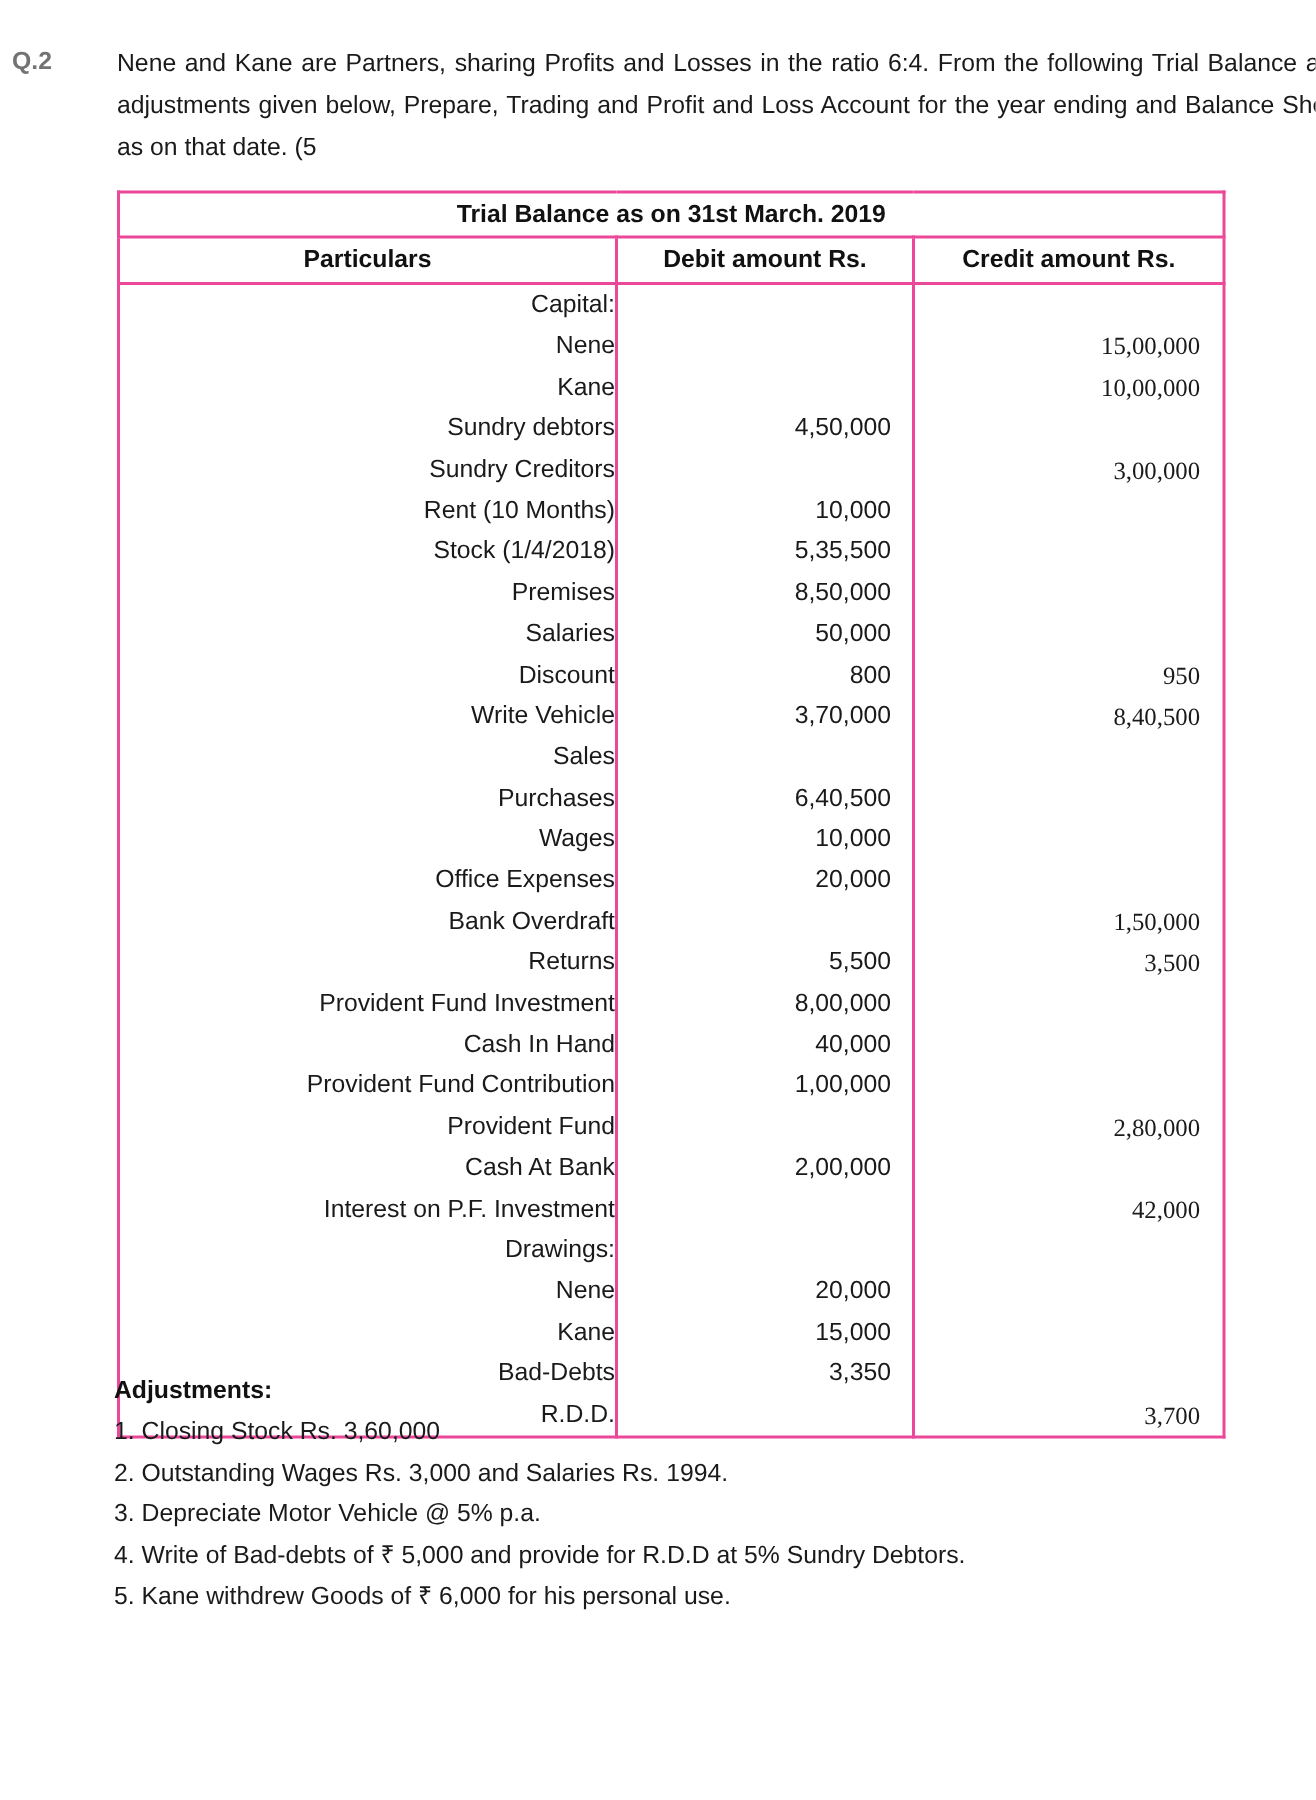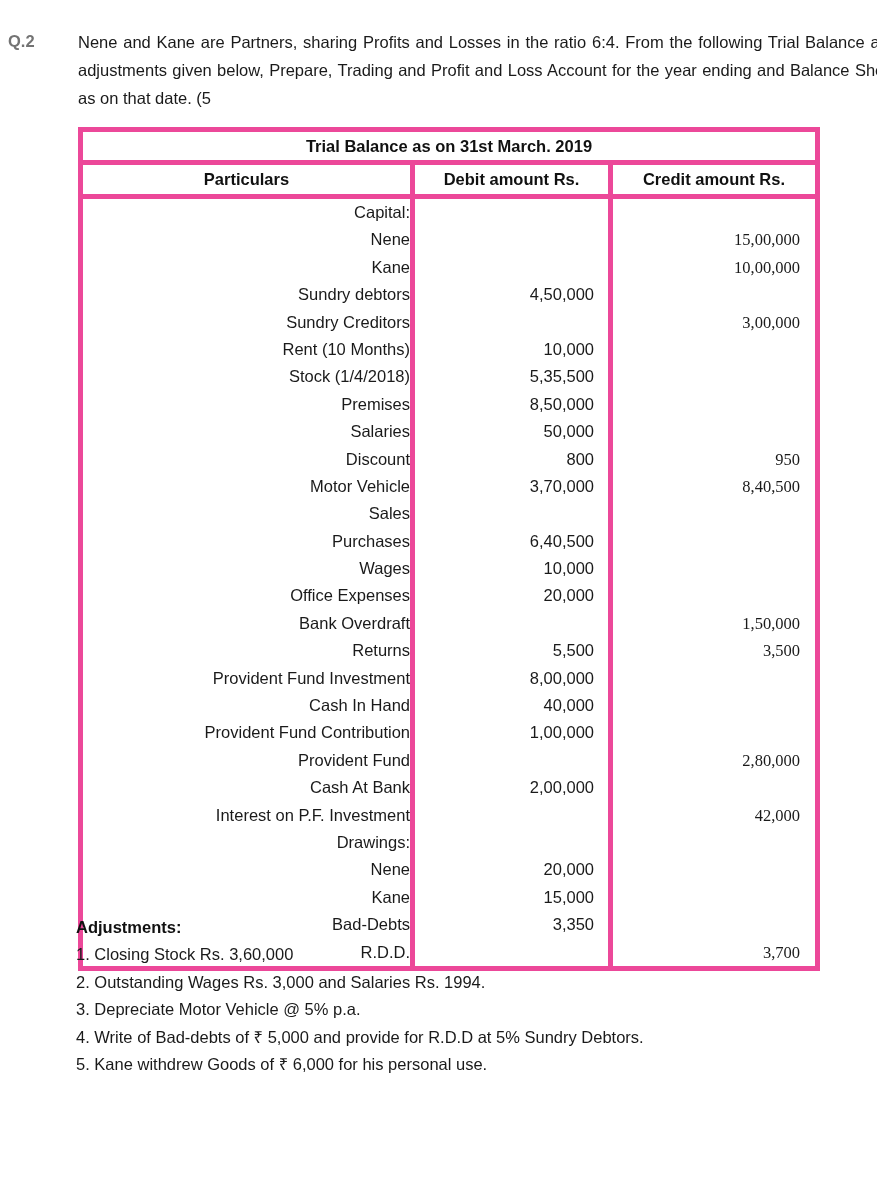--- a/index.html
+++ b/index.html
@@ -55,21 +55,21 @@
     width: 737px;
   }
   table.trial-balance {
     width: 737px;
     border-collapse: collapse;
     table-layout: fixed;
     font-size: 16.5px;
   }
   table.trial-balance td,
   table.trial-balance th {
-    border: 5px solid #ec4899;
+    border: 2px solid #ec4899;
     padding: 0;
     vertical-align: middle;
   }
   .tb-title {
     height: 28px;
     text-align: center;
     font-weight: bold;
     font-size: 16.5px;
     color: #111111;
   }
@@ -165,21 +165,21 @@
               <li>Capital:</li>
               <li>Nene</li>
               <li>Kane</li>
               <li>Sundry debtors</li>
               <li>Sundry Creditors</li>
               <li>Rent (10 Months)</li>
               <li>Stock (1/4/2018)</li>
               <li>Premises</li>
               <li>Salaries</li>
               <li>Discount</li>
-              <li>Motor Vehicle</li>
+              <li>Write Vehicle</li>
               <li>Sales</li>
               <li>Purchases</li>
               <li>Wages</li>
               <li>Office Expenses</li>
               <li>Bank Overdraft</li>
               <li>Returns</li>
               <li>Provident Fund Investment</li>
               <li>Cash In Hand</li>
               <li>Provident Fund Contribution</li>
               <li>Provident Fund</li>

